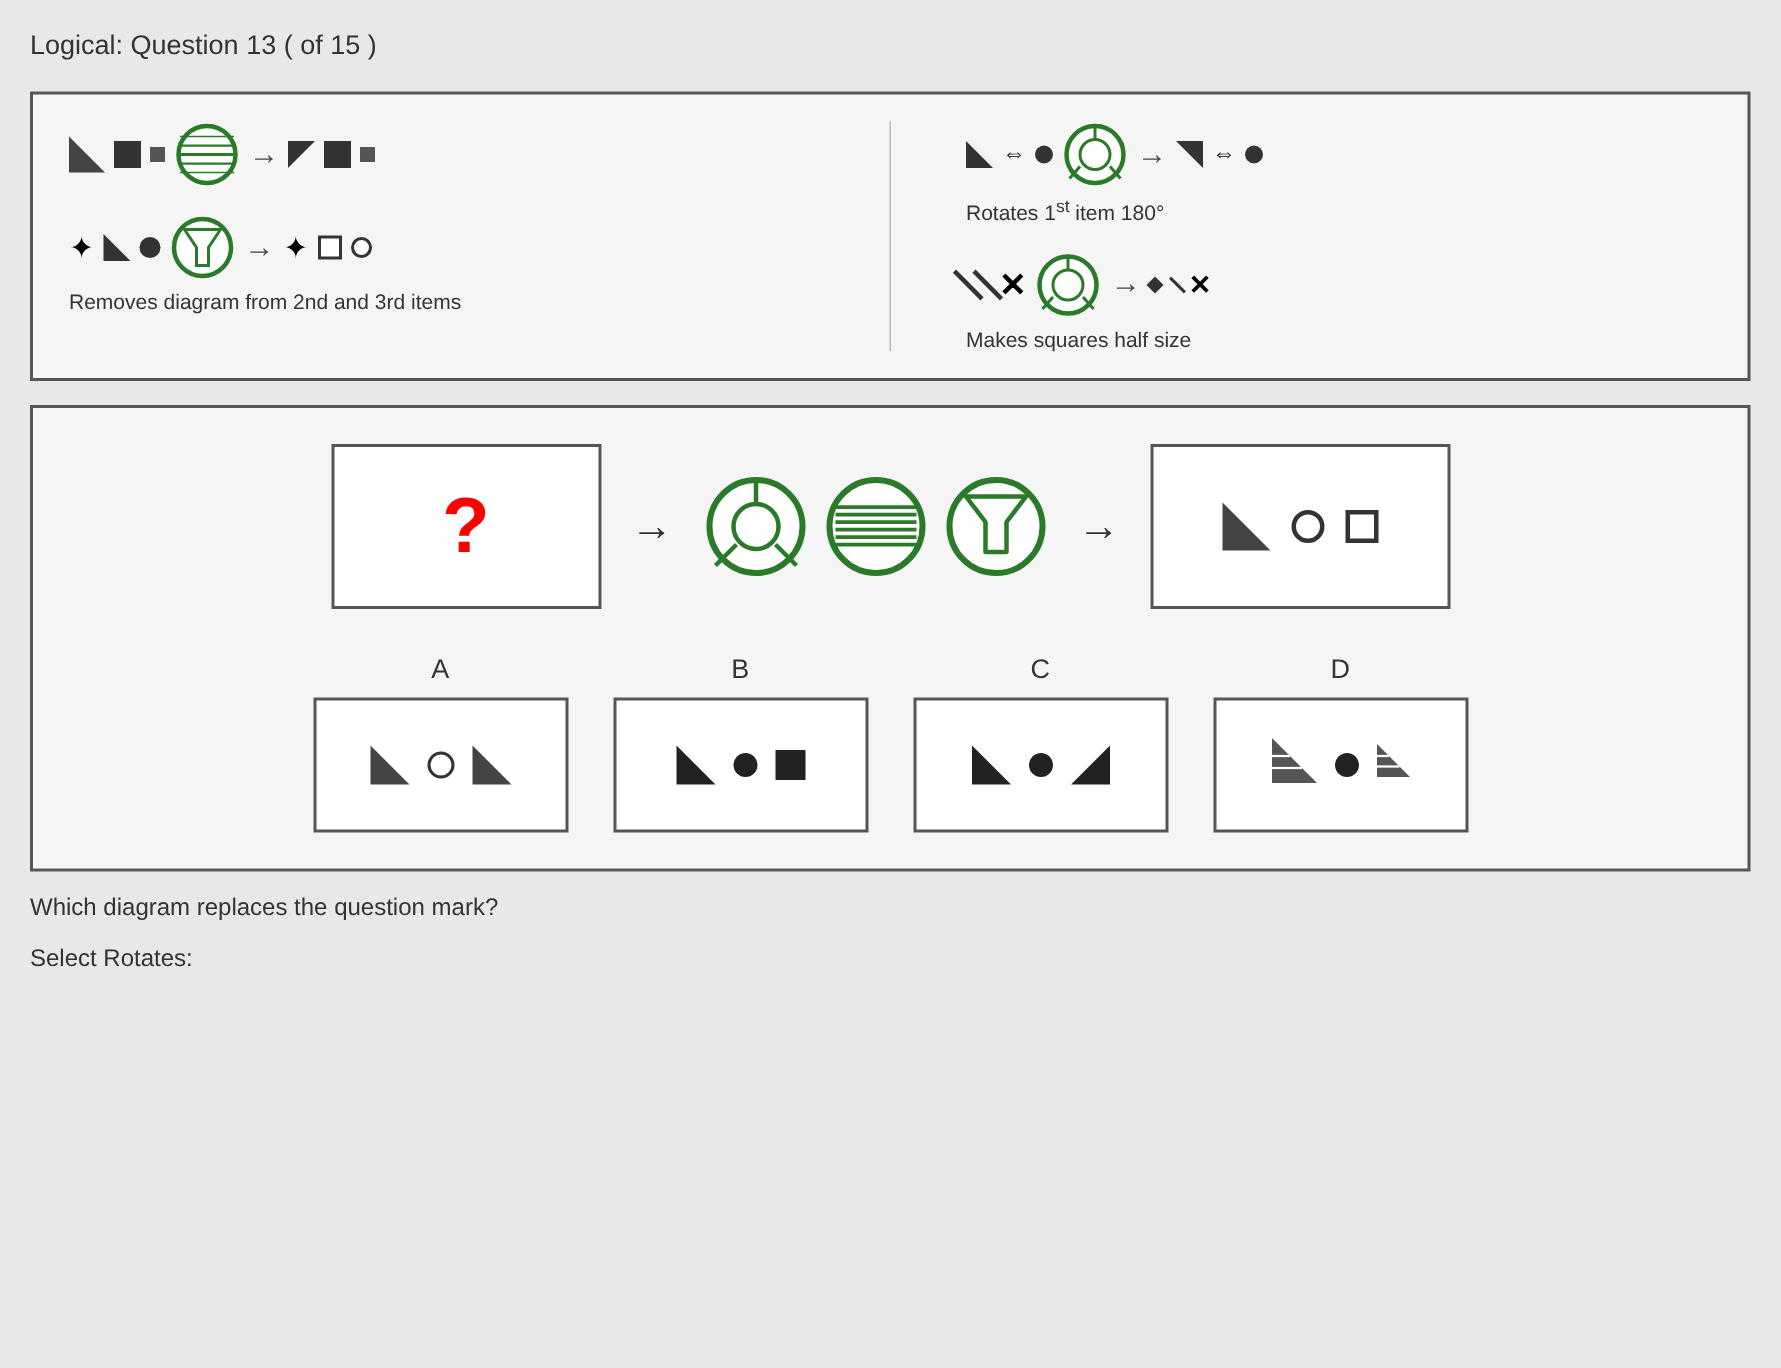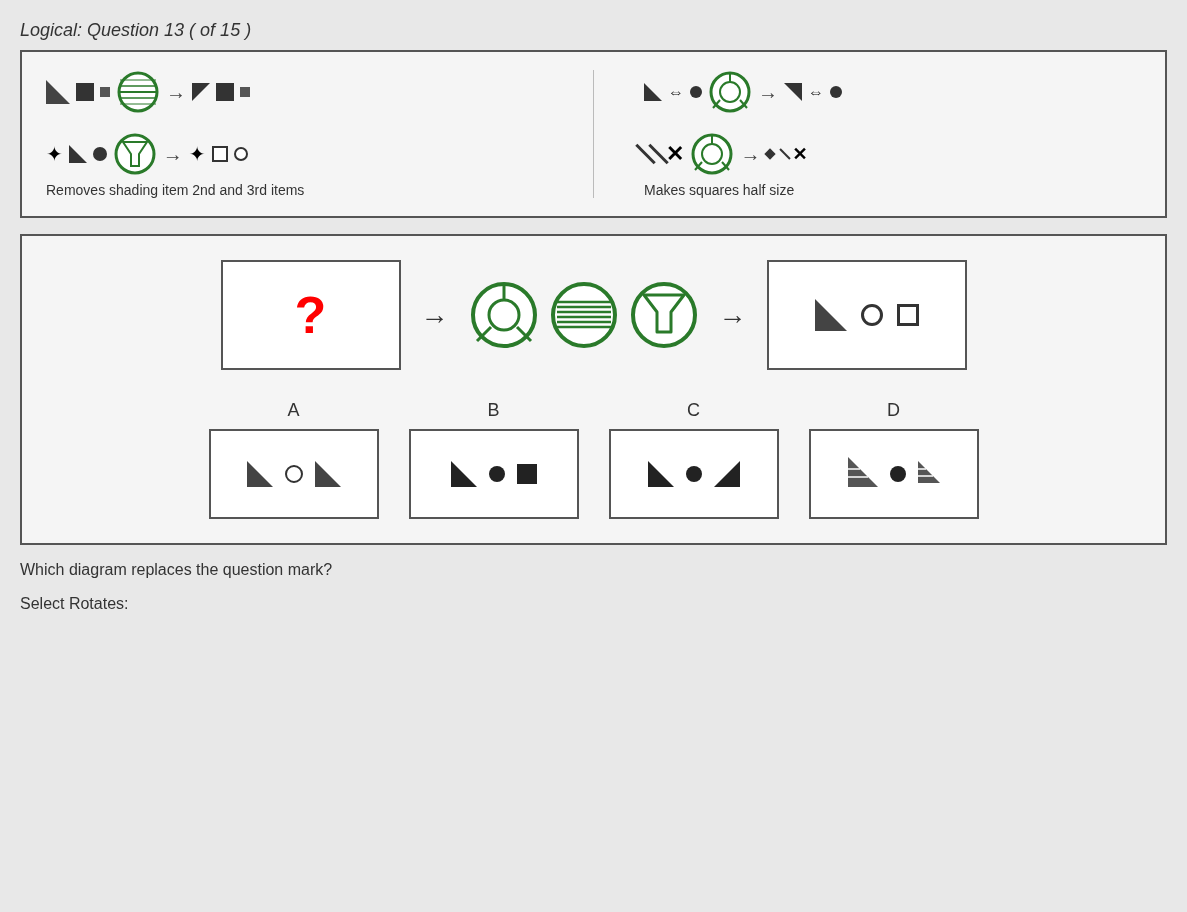--- a/index.html
+++ b/index.html
@@ -6,22 +6,21 @@
     body {
       font-family: Arial, sans-serif;
       background: #e8e8e8;
       width: 1187px;
       min-height: 912px;
       padding: 20px;
     }
     .header-text {
       font-size: 18px;
       color: #333;
-      margin-bottom: 9px;
-      font-style: italic;
+      margin-bottom: 20px;
     }
     .rules-box {
       border: 2px solid #555;
       background: #f5f5f5;
       padding: 18px 24px;
       margin-bottom: 16px;
       display: flex;
       flex-direction: row;
       gap: 40px;
     }
@@ -204,21 +203,21 @@
           <circle cx="22" cy="22" r="19" stroke="#2a7a2a" stroke-width="3" fill="white"></circle>
 
           <polygon points="10,10 34,10 26,22 26,34 18,34 18,22" stroke="#2a7a2a" stroke-width="2" fill="white"></polygon>
         </svg>
         <span class="arrow">→</span>
 
         <span style="font-size:20px;">✦</span>
         <span style="width:16px;height:16px;border:2px solid #333;display:inline-block;background:white;"></span>
         <span style="width:14px;height:14px;border:2px solid #333;border-radius:50%;display:inline-block;background:white;"></span>
       </div>
-      <div class="rule-label">Removes shading item 2nd and 3rd items</div>
+      <div class="rule-label">Removes diagram from 2nd and 3rd items</div>
     </div>
 
   </div>
 
   <div class="col-divider"></div>
 
   <div class="rule-column">
 
     <div class="rule-row">
       <div class="rule-icons">
@@ -233,20 +232,23 @@
           <circle cx="22" cy="22" r="10" stroke="#2a7a2a" stroke-width="2" fill="white"></circle>
           <line x1="22" y1="12" x2="22" y2="3" stroke="#2a7a2a" stroke-width="2"></line>
           <line x1="12" y1="30" x2="5" y2="38" stroke="#2a7a2a" stroke-width="2"></line>
           <line x1="32" y1="30" x2="39" y2="38" stroke="#2a7a2a" stroke-width="2"></line>
         </svg>
         <span class="arrow">→</span>
 
         <span class="tri-tr"></span>
         <span style="font-size:16px;">⇔</span>
         <span style="width:12px;height:12px;background:#333;border-radius:50%;display:inline-block;"></span>
+      </div>
+      <div class="rule-label">
+        Rotates 1<sup>st</sup> item 180°
       </div>
     </div>
 
     <div class="rule-row">
       <div class="rule-icons">
 
         <span style="display:inline-block;width:3px;height:26px;background:#333;transform:rotate(-45deg);"></span>
         <span style="display:inline-block;width:3px;height:26px;background:#333;transform:rotate(-45deg);margin-left:4px;"></span>
         <span style="font-size:22px;font-weight:bold;">✕</span>
 

